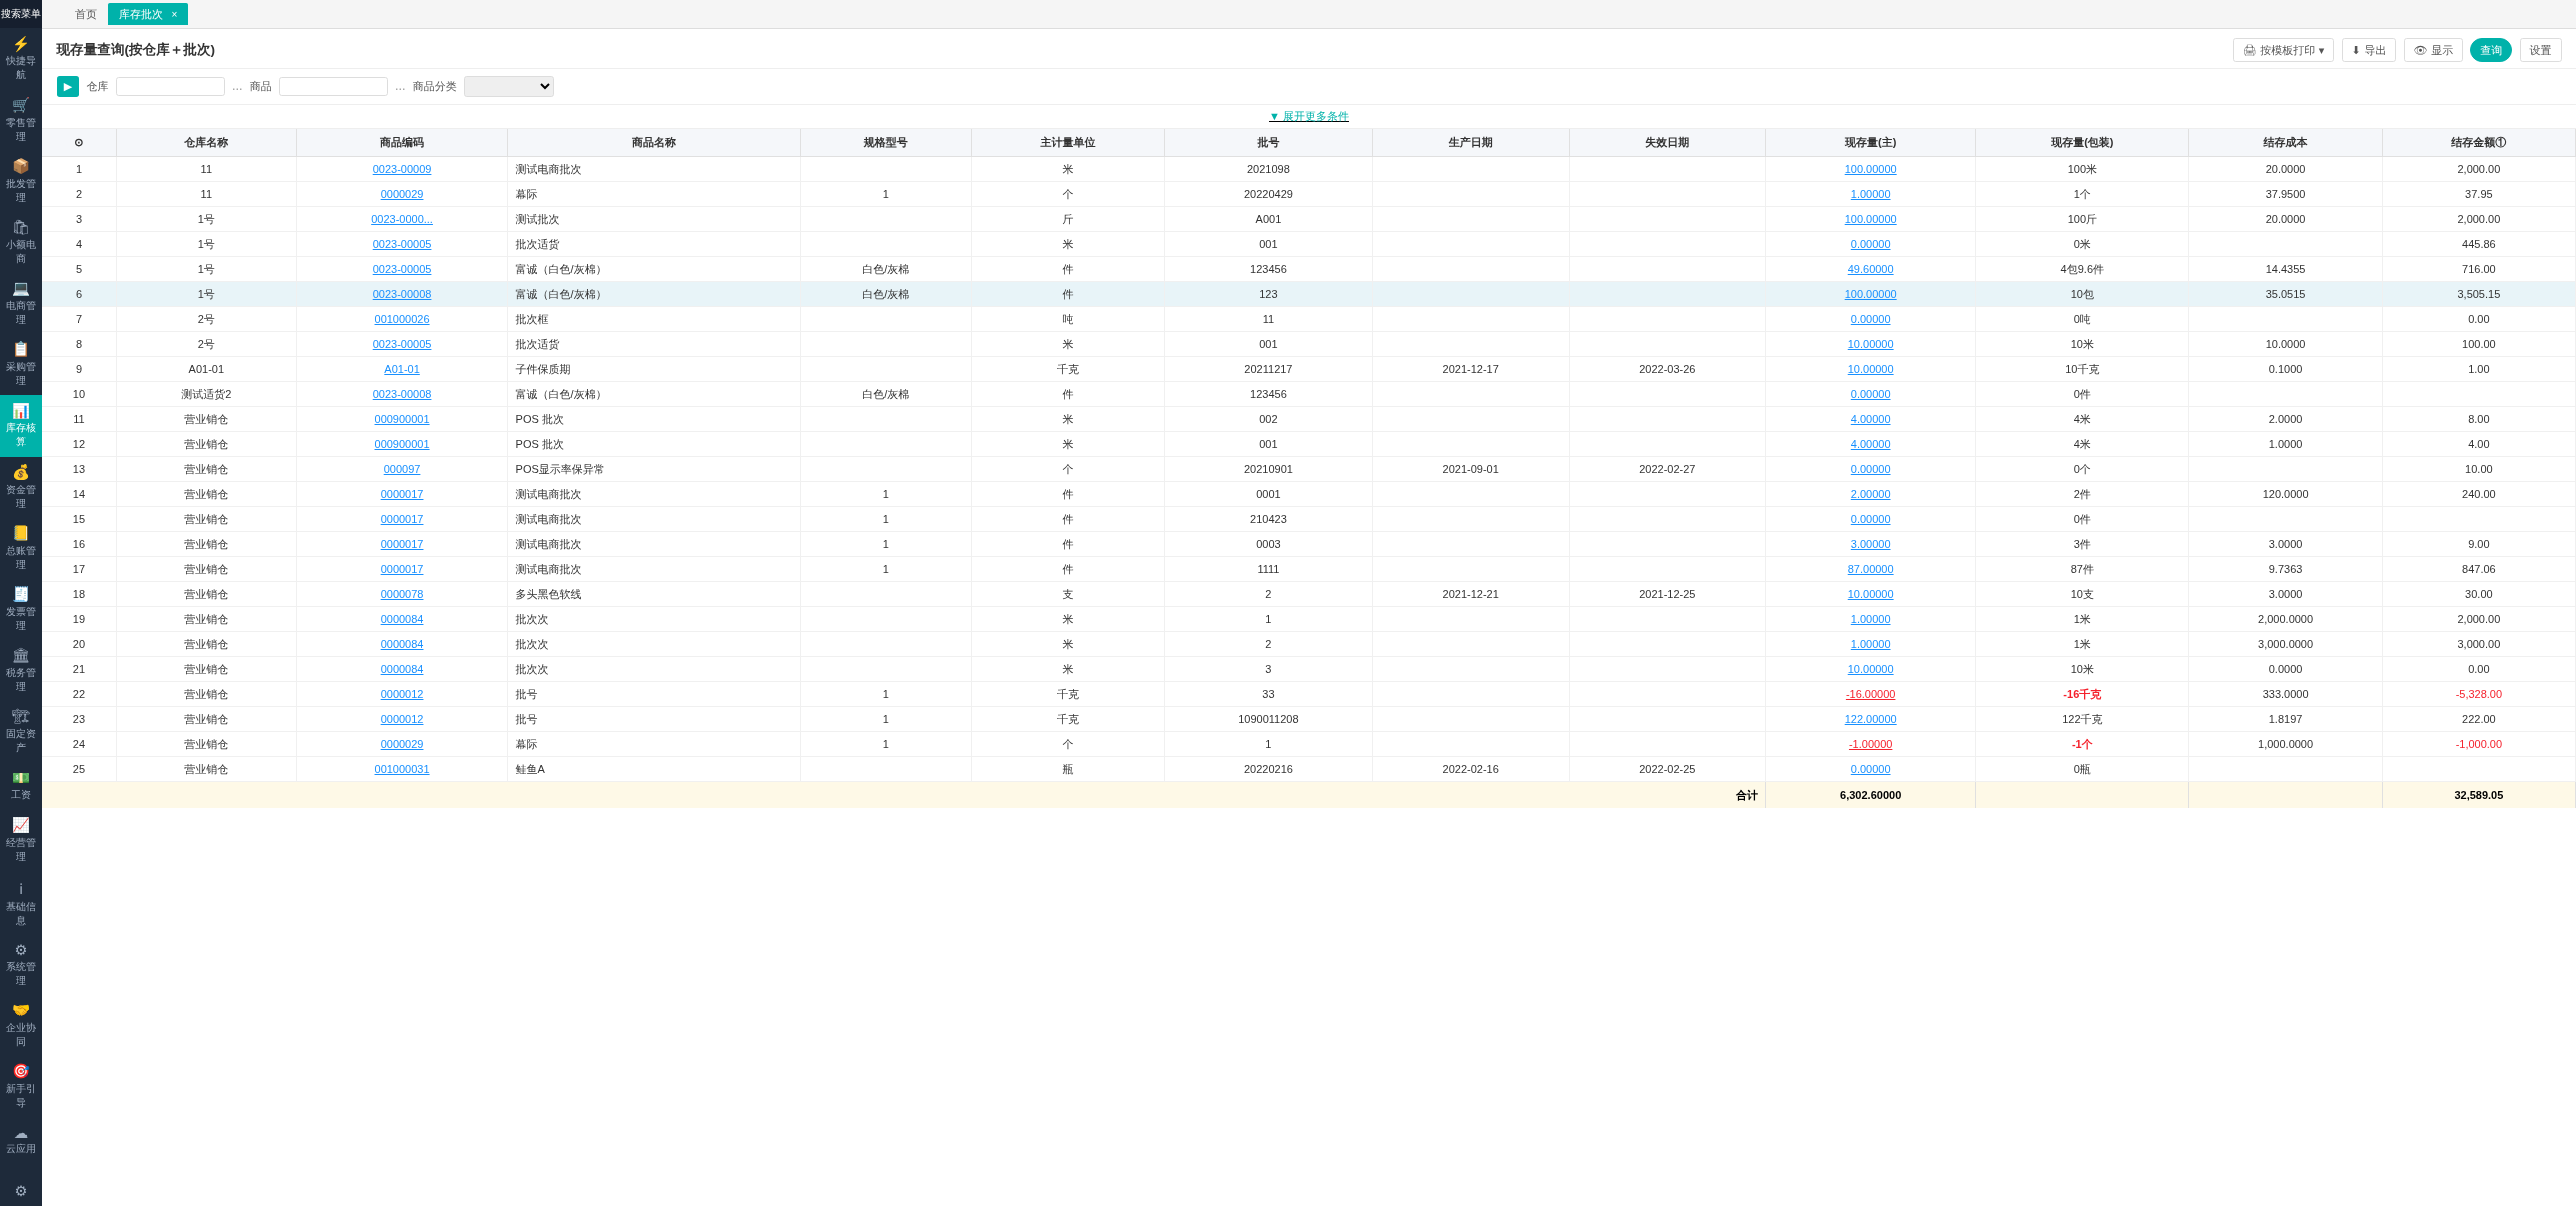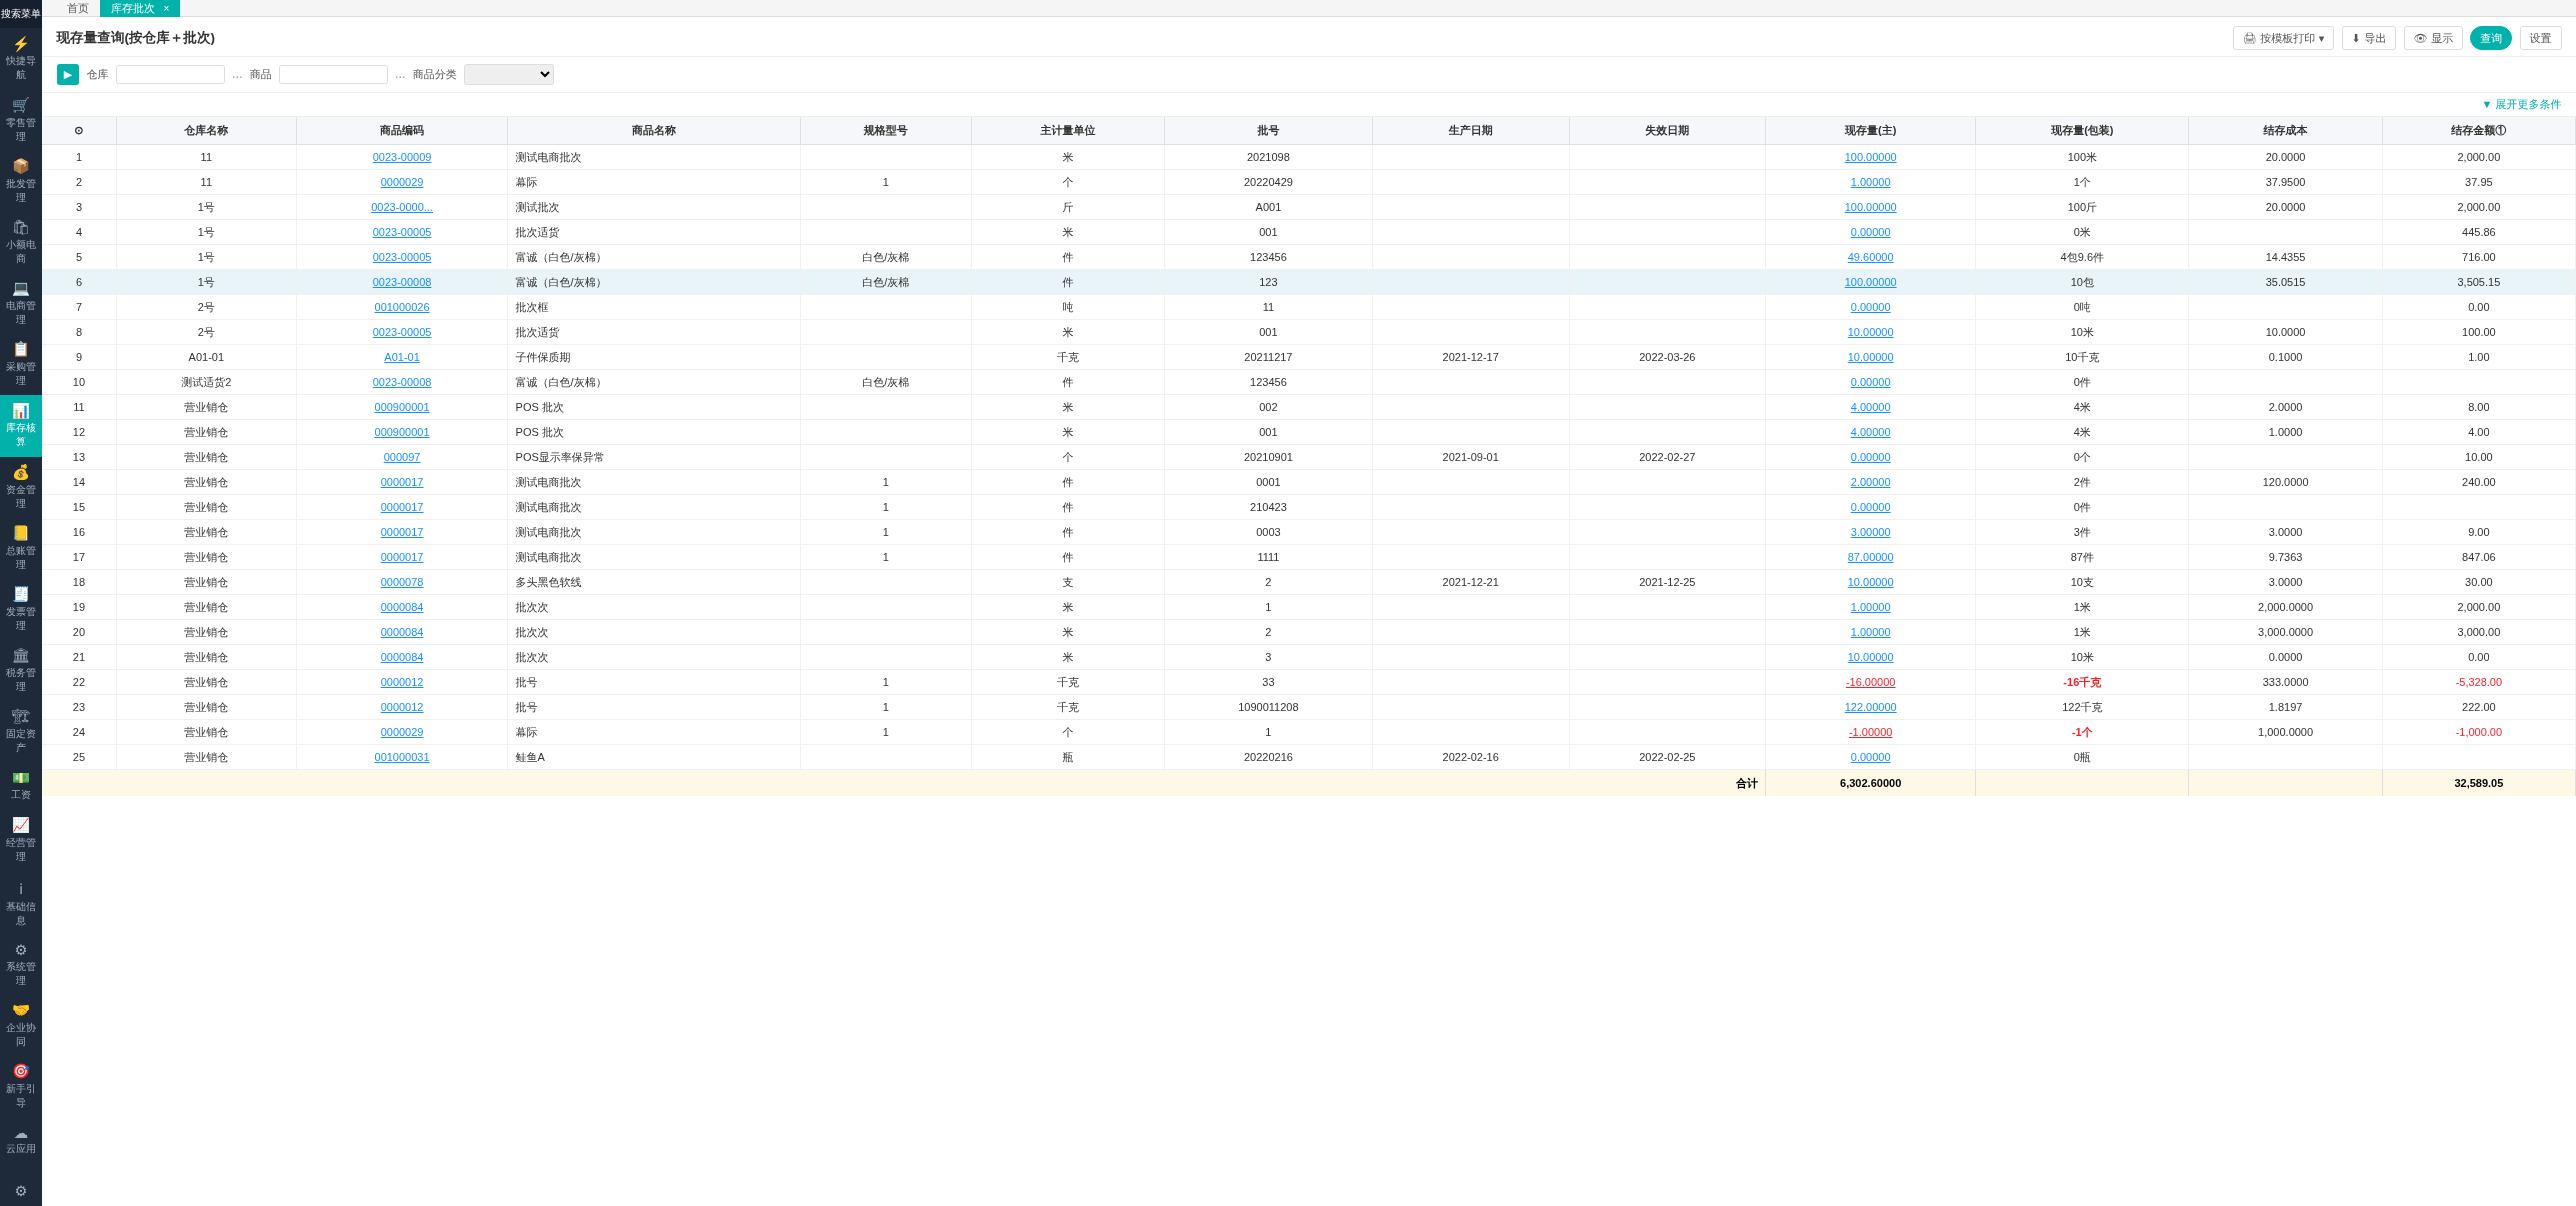--- a/index.html
+++ b/index.html
@@ -53,22 +53,22 @@
       flex-direction: column;
       overflow: hidden;
     }
 
     
     .top-tabs {
       background: #f5f5f5;
       border-bottom: 0.9px solid #ddd;
       display: flex;
       align-items: center;
-      padding: 0 14px;
-      height: 17px;
+      padding: 0 22px;
+      height: 29px;
       flex-shrink: 0;
     }
     .top-tab {
       padding: 3.6px 11px;
       cursor: pointer;
       font-size: 11px;
       color: #555;
       border-radius: 1.8px 1.8px 0 0;
       white-space: nowrap;
     }
@@ -164,23 +164,24 @@
       border-radius: 2.7px;
       font-size: 11px;
       min-width: 90px;
     }
 
     
     .expand-conditions {
       padding: 3.6px 14.5px;
       display: flex;
       align-items: center;
-      justify-content: flex-end;
+      justify-content: center;
       border-bottom: 0.9px solid #eee;
       flex-shrink: 0;
+      text-decoration: underline;
     }
     .expand-btn {
       color: #00b2aa;
       cursor: pointer;
       font-size: 11px;
       display: flex;
       align-items: center;
       gap: 3.6px;
       background: none;
       border: none;

